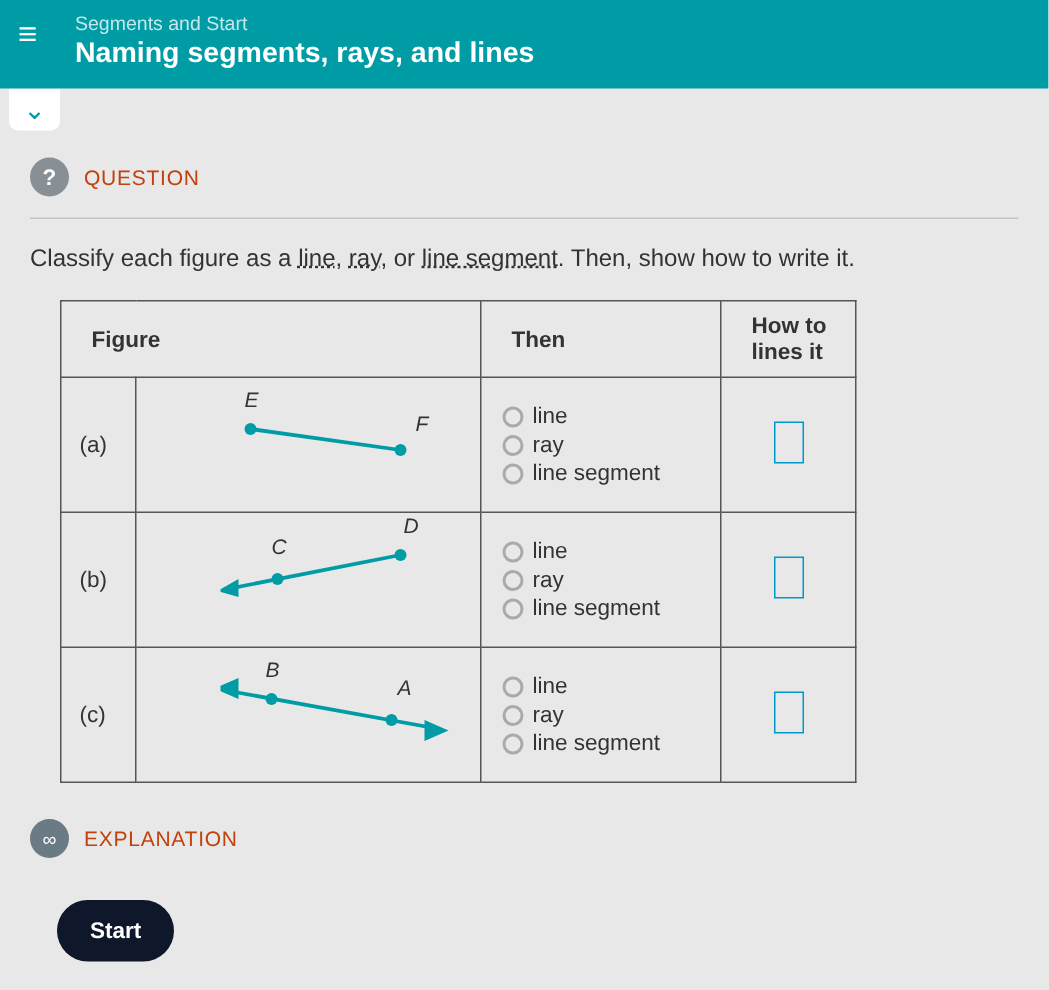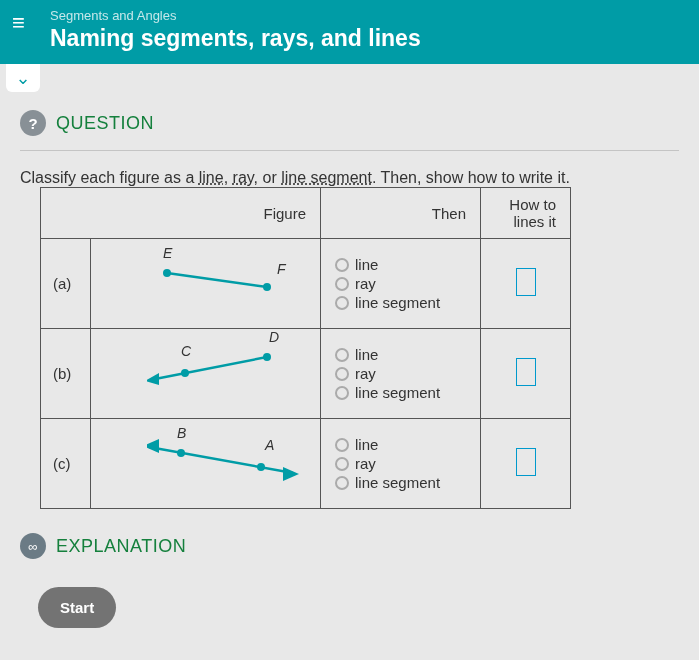--- a/index.html
+++ b/index.html
@@ -23,21 +23,21 @@
       color: white;
       font-size: 22px;
       cursor: pointer;
     }
     .breadcrumb {
       font-size: 13px;
       color: #c5e8ea;
       margin-bottom: 2px;
     }
     .lesson-title {
-      font-size: 23px;
+      font-size: 19px;
       font-weight: bold;
     }
     .chevron-down {
       background: white;
       color: #009ca6;
       width: 34px;
       height: 28px;
       display: flex;
       align-items: center;
       justify-content: center;
@@ -61,51 +61,52 @@
       width: 26px;
       height: 26px;
       border-radius: 50%;
       display: flex;
       align-items: center;
       justify-content: center;
       font-weight: bold;
       font-size: 15px;
     }
     .q-label {
-      color: #15803d;
-      font-size: 18px;
+      color: #c2410c;
+      font-size: 14px;
       letter-spacing: 0.5px;
     }
     .divider {
       height: 1px;
       background: #c4c4c4;
       margin-bottom: 18px;
     }
     .prompt {
       font-size: 16px;
       color: #333;
+      margin-bottom: 18px;
     }
     .prompt .term {
       text-decoration: underline dotted;
       cursor: help;
     }
     table {
       border-collapse: collapse;
       margin-left: 20px;
     }
     th, td {
       border: 1px solid #555;
       padding: 8px 14px;
       font-size: 15px;
       color: #333;
       text-align: left;
     }
     th {
-      font-weight: normal;
-      text-align: right;
+      font-weight: bold;
+      text-align: left;
       padding-left: 20px;
     }
     .figure-cell {
       width: 230px;
       height: 90px;
       position: relative;
     }
     .row-label {
       width: 50px;
       text-align: left;
@@ -144,21 +145,21 @@
       justify-content: center;
       font-size: 13px;
     }
     .explanation-section {
       display: flex;
       align-items: center;
       gap: 10px;
       margin-top: 24px;
     }
     .start-btn {
-      background: #737373;
+      background: #0f172a;
       color: white;
       border: none;
       padding: 12px 22px;
       border-radius: 22px;
       font-size: 15px;
       font-weight: bold;
       margin: 28px 0 0 18px;
       cursor: pointer;
     }
     svg { display: block; }
@@ -168,21 +169,21 @@
       font-style: italic;
       font-size: 14px;
       color: #333;
     }
   </style>
 </head>
 <body>
 
 <div class="header">
   <span class="hamburger">≡</span>
-  <div class="breadcrumb">Segments and Angles</div>
+  <div class="breadcrumb">Segments and Start</div>
   <div class="lesson-title">Naming segments, rays, and lines</div>
 </div>
 <div class="chevron-down">⌄</div>
 
 <div class="content">
   <div class="section-header">
     <div class="q-icon">?</div>
     <div class="q-label">QUESTION</div>
   </div>
   <div class="divider"></div>

